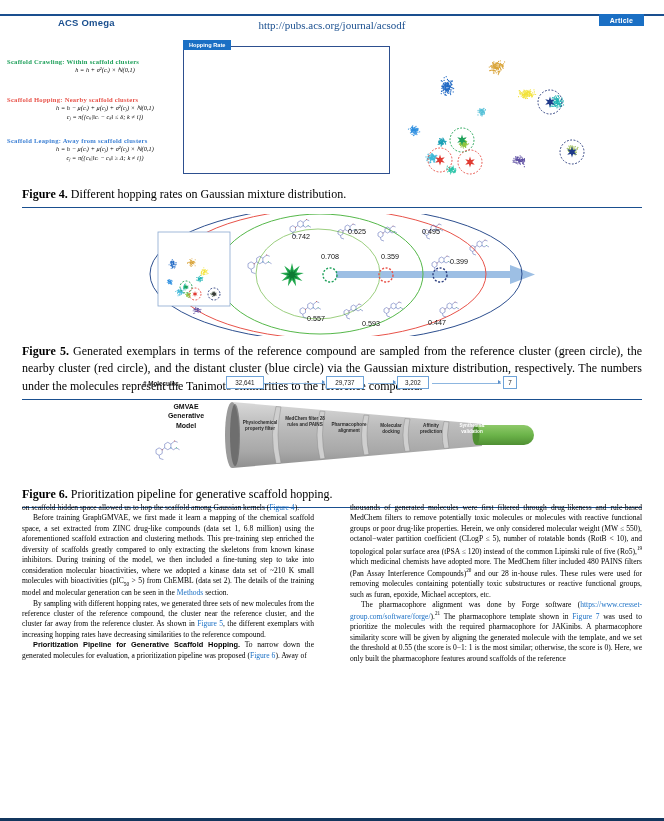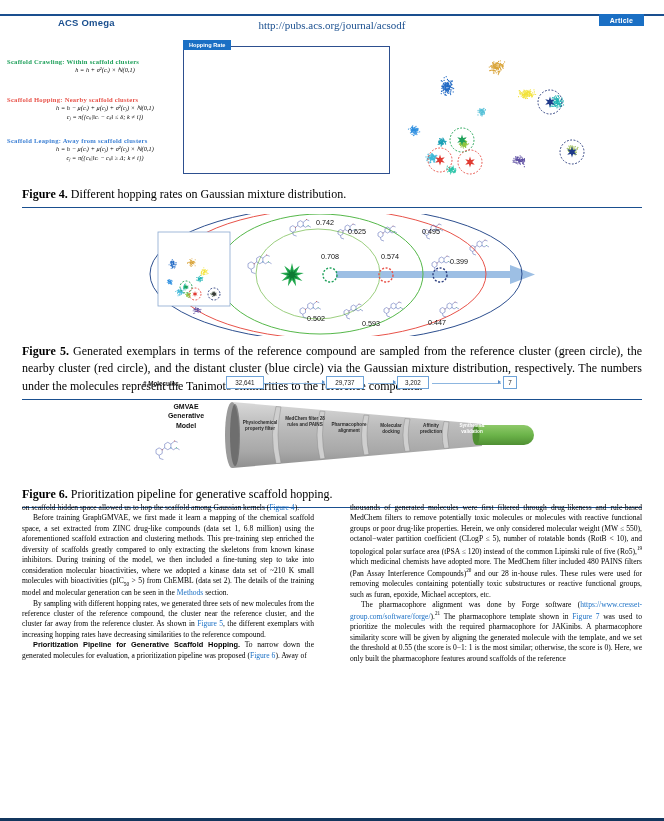--- a/index.html
+++ b/index.html
@@ -2220,26 +2220,26 @@
             <line x1="342.00" y1="28.50" x2="345.00" y2="26.00"></line>
             <line x1="345.00" y1="26.00" x2="347.50" y2="27.00"></line>
             <circle cx="335.00" cy="33.00" r="0.45" fill="#c0392b" stroke="none"></circle>
             <circle cx="342.00" cy="31.50" r="0.45" fill="#2980b9" stroke="none"></circle>
             <circle cx="346.50" cy="31.50" r="0.45" fill="#27ae60" stroke="none"></circle>
             <circle cx="345.00" cy="26.00" r="0.45" fill="#c0392b" stroke="none"></circle>
           </g>
         </g>
     </svg>
 
-    <div class="sim-num" style="left:292px;top:4px;margin-left:24px;">0.742</div>
+    <div class="sim-num" style="left:292px;top:18px;">0.742</div>
     <div class="sim-num" style="left:321px;top:38px;">0.708</div>
-    <div class="sim-num" style="left:307px;top:100px;">0.502</div>
+    <div class="sim-num" style="left:307px;top:100px;">0.557</div>
     <div class="sim-num" style="left:348px;top:13px;">0.625</div>
     <div class="sim-num" style="left:362px;top:105px;">0.593</div>
-    <div class="sim-num" style="left:381px;top:38px;">0.574</div>
+    <div class="sim-num" style="left:381px;top:38px;">0.359</div>
     <div class="sim-num" style="left:422px;top:13px;">0.495</div>
     <div class="sim-num" style="left:450px;top:43px;">0.399</div>
     <div class="sim-num" style="left:428px;top:104px;">0.447</div>
   </div>
 
   <div style="position:absolute;left:22px;top:343px;width:620px;">
     <div class="caption"><b>Figure 5.</b><span> Generated exemplars in terms of the reference compound are sampled from the reference cluster (green circle), the nearby cluster (red circle), and the distant cluster (blue circle) via the Gaussian mixture distribution, respectively. The numbers under the molecules represent the Tanimoto similarities to the reference compound.</span></div>
     <div class="fig-rule" style="margin-top:4px;"></div>
   </div>
 

